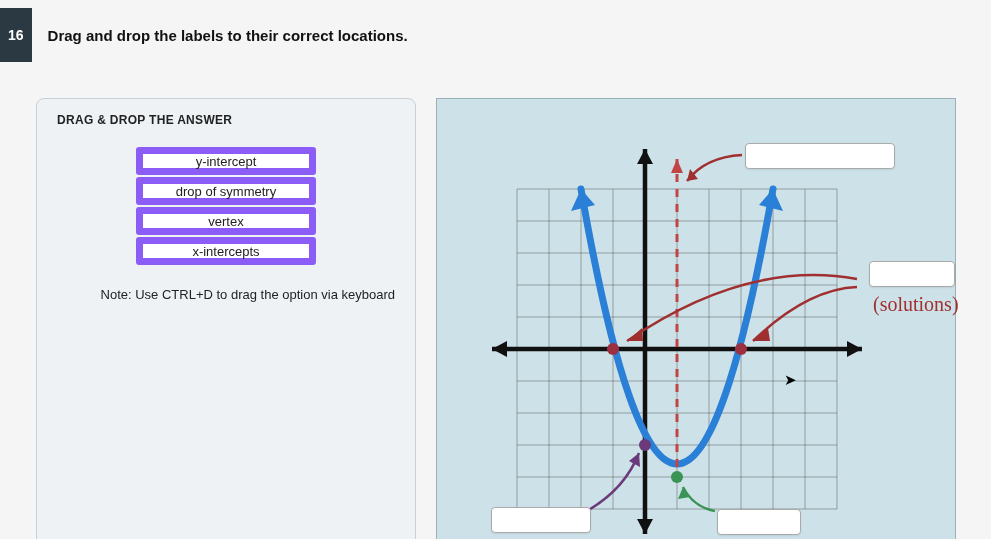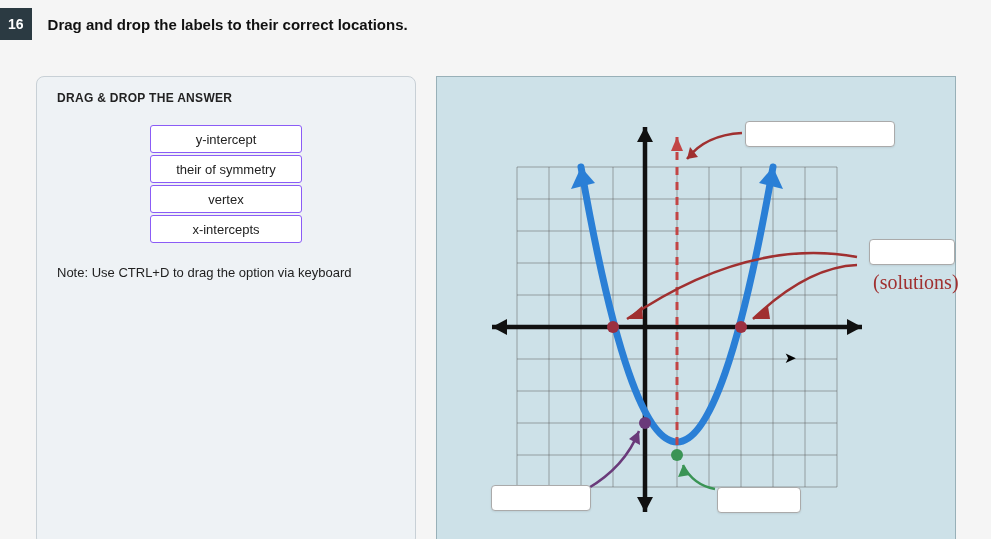--- a/index.html
+++ b/index.html
@@ -13,21 +13,21 @@
     .header {
       display: flex;
       align-items: center;
       padding: 8px 0 12px 0;
     }
     .qnum {
       background: #2b3a42;
       color: #fff;
       font-weight: 600;
       font-size: 14px;
-      padding: 8px 8px;
+      padding: 19px 8px;
       margin-right: 16px;
     }
     .instruction {
       font-size: 15px;
       font-weight: 700;
       color: #111;
     }
     .content {
       display: flex;
       gap: 20px;
@@ -49,37 +49,38 @@
       letter-spacing: 0.3px;
       margin-bottom: 20px;
     }
     .labels-stack {
       display: flex;
       flex-direction: column;
       align-items: center;
       gap: 2px;
     }
     .drag-label {
-      width: 152px;
+      width: 180px;
       height: 28px;
       background: #fff;
-      border: 1px solid #8b5cf6;
+      border: 7px solid #8b5cf6;
       border-radius: 3px;
       font-size: 13px;
       font-weight: 500;
       display: flex;
       align-items: center;
       justify-content: center;
       cursor: grab;
       color: #222;
     }
     .note {
       font-size: 13px;
       color: #222;
       margin-top: 22px;
+      text-align: right;
     }
     .right-panel {
       width: 520px;
       height: 470px;
       background: #cde1e8;
       border: 1px solid #98b0b8;
       position: relative;
     }
     .drop-box {
       position: absolute;
@@ -115,21 +116,21 @@
 <div class="header">
   <div class="qnum">16</div>
   <div class="instruction">Drag and drop the labels to their correct locations.</div>
 </div>
 
 <div class="content">
   <div class="left-panel">
     <div class="panel-title">DRAG &amp; DROP THE ANSWER</div>
     <div class="labels-stack">
       <div class="drag-label">y-intercept</div>
-      <div class="drag-label">their of symmetry</div>
+      <div class="drag-label">drop of symmetry</div>
       <div class="drag-label">vertex</div>
       <div class="drag-label">x-intercepts</div>
     </div>
     <div class="note">Note: Use CTRL+D to drag the option via keyboard</div>
   </div>
 
   <div class="right-panel">
     <svg class="graph" width="380" height="400" viewBox="0 0 380 400">
 
       <g stroke="#5a5a5a" stroke-width="0.5">

